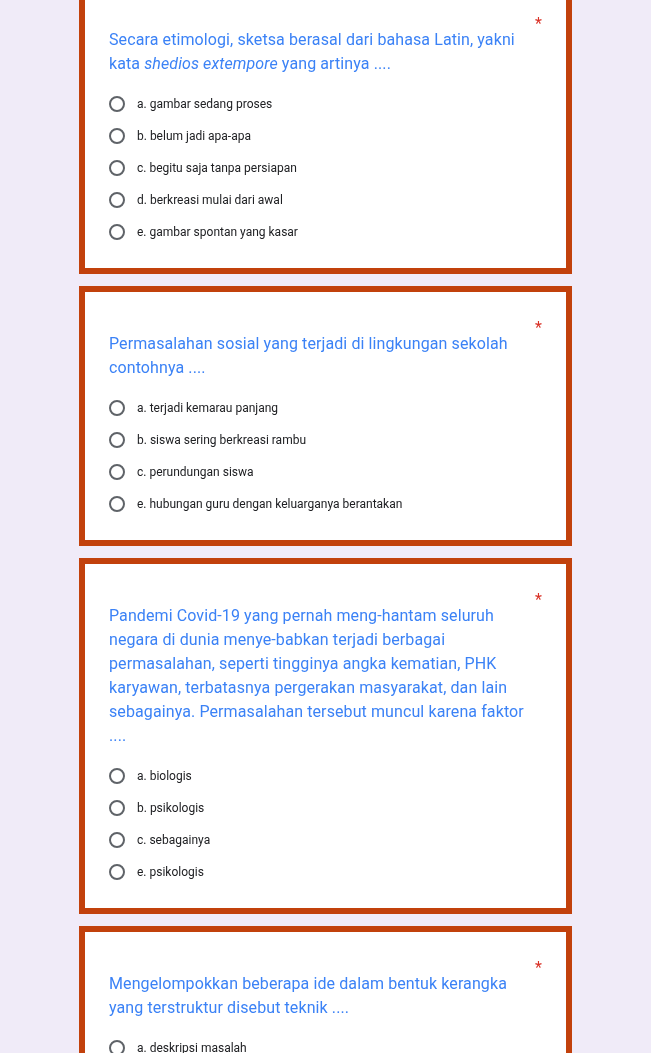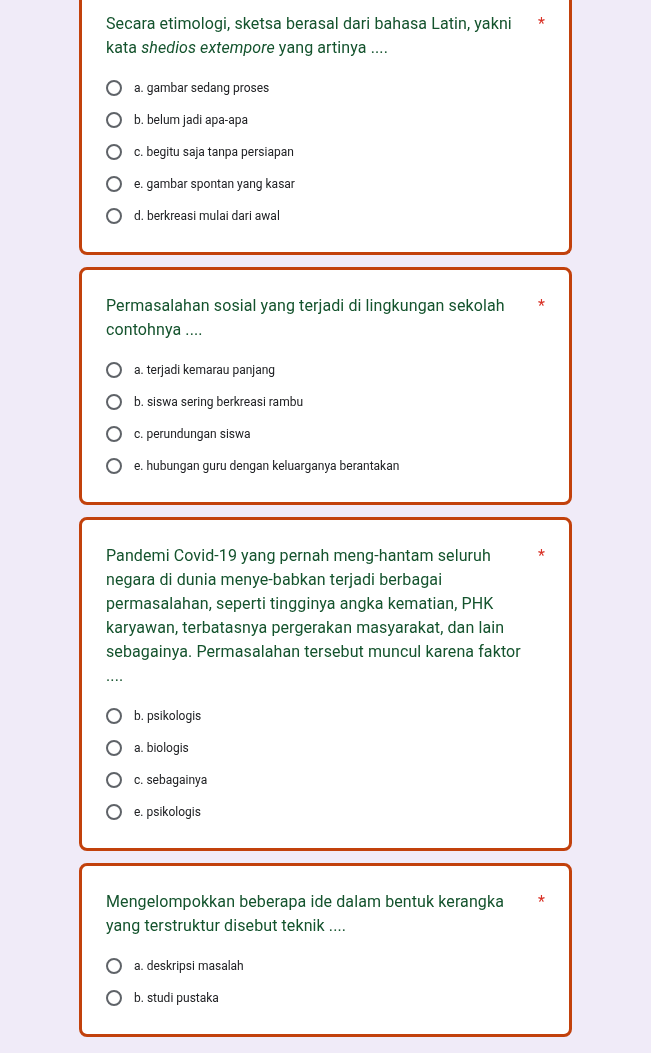--- a/index.html
+++ b/index.html
@@ -8,43 +8,44 @@
       box-sizing: border-box;
     }
     body {
       background-color: #f0ebf8;
       font-family: Roboto, Arial, sans-serif;
       padding: 0;
       width: 651px;
     }
     .card {
       background: #ffffff;
-      border: 3px solid #c2410c;
-      border-radius: 8px;
+      border: 6px solid #c2410c;
+      border-radius: 0;
       margin: 0 79px 12px 79px;
       padding: 24px 24px 24px 24px;
     }
     .card:first-child {
       margin-top: 0;
       border-top-left-radius: 0;
       border-top-right-radius: 0;
       border-top: none;
       padding-top: 12px;
     }
     .question-row {
       display: flex;
       align-items: flex-start;
       margin-bottom: 16px;
     }
     .question-text {
       flex: 1;
       font-size: 16px;
-      color: #14532d;
+      color: #3b82f6;
       line-height: 24px;
       letter-spacing: 0.1px;
+      margin-top: 16px;
     }
     .question-text .italic {
       font-style: italic;
     }
     .required {
       color: #d93025;
       font-size: 16px;
       margin-left: 10px;
       line-height: 24px;
     }
@@ -89,25 +90,25 @@
       <div class="option">
         <div class="radio"></div>
         <div class="option-label">b. belum jadi apa-apa</div>
       </div>
       <div class="option">
         <div class="radio"></div>
         <div class="option-label">c. begitu saja tanpa persiapan</div>
       </div>
       <div class="option">
         <div class="radio"></div>
-        <div class="option-label">e. gambar spontan yang kasar</div>
+        <div class="option-label">d. berkreasi mulai dari awal</div>
       </div>
       <div class="option">
         <div class="radio"></div>
-        <div class="option-label">d. berkreasi mulai dari awal</div>
+        <div class="option-label">e. gambar spontan yang kasar</div>
       </div>
     </div>
     <div class="card">
       <div class="question-row">
         <div class="question-text"><span>Permasalahan sosial yang terjadi di lingkungan sekolah contohnya ....</span></div>
         <div class="required">*</div>
       </div>
       <div class="option">
         <div class="radio"></div>
         <div class="option-label">a. terjadi kemarau panjang</div>
@@ -125,25 +126,25 @@
         <div class="option-label">e. hubungan guru dengan keluarganya berantakan</div>
       </div>
     </div>
     <div class="card">
       <div class="question-row">
         <div class="question-text"><span>Pandemi Covid-19 yang pernah meng-hantam seluruh negara di dunia menye-babkan terjadi berbagai permasalahan, seperti tingginya angka kematian, PHK karyawan, terbatasnya pergerakan masyarakat, dan lain sebagainya. Permasalahan tersebut muncul karena faktor ....</span></div>
         <div class="required">*</div>
       </div>
       <div class="option">
         <div class="radio"></div>
-        <div class="option-label">b. psikologis</div>
+        <div class="option-label">a. biologis</div>
       </div>
       <div class="option">
         <div class="radio"></div>
-        <div class="option-label">a. biologis</div>
+        <div class="option-label">b. psikologis</div>
       </div>
       <div class="option">
         <div class="radio"></div>
         <div class="option-label">c. sebagainya</div>
       </div>
       <div class="option">
         <div class="radio"></div>
         <div class="option-label">e. psikologis</div>
       </div>
     </div>

